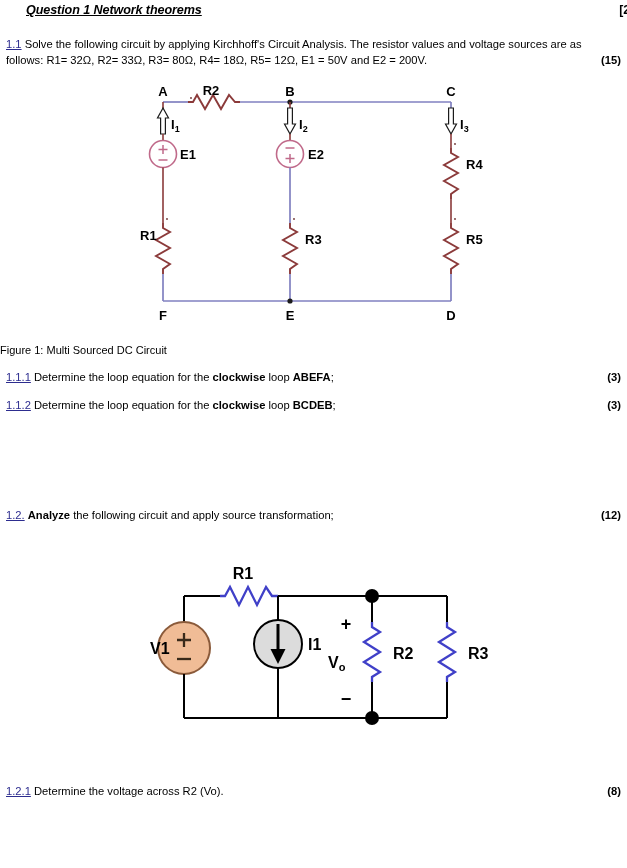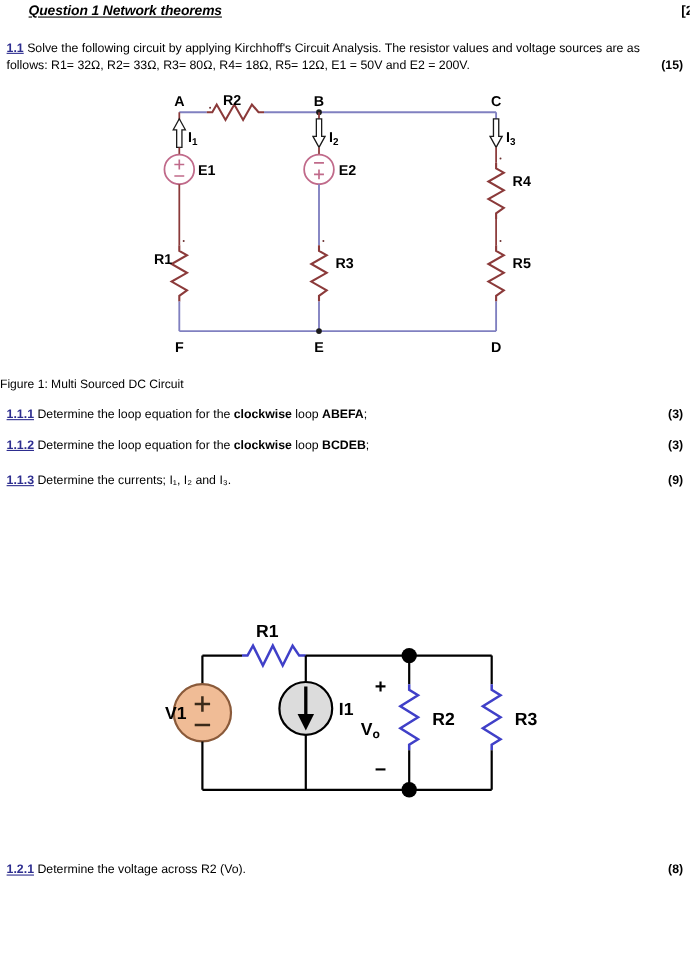--- a/index.html
+++ b/index.html
@@ -49,21 +49,21 @@
   }
   .q-marks-top {
     font-weight: bold;
     font-style: italic;
     font-size: 12.2px;
   }
 
   .num {
     text-decoration: underline;
     color: #2d2d8f;
-    font-weight: bold;
+    font-weight: normal;
   }
   b.lbl { font-weight: bold; text-align: right; }
 
   .caption {
     position: absolute;
     width: 627px;
     text-align: left;
     font-size: 11px;
   }
 
@@ -170,25 +170,25 @@
   <div class="row" style="left:6px; top:371px; width:615px;">
     <div class="body"><span class="num">1.1.1</span><span> Determine the loop equation for the </span><b class="lbl">clockwise</b><span> loop </span><b class="lbl">ABEFA</b><span>;</span></div>
     <div class="marks">(3)</div>
   </div>
 
   <div class="row" style="left:6px; top:399px; width:615px;">
     <div class="body"><span class="num">1.1.2</span><span> Determine the loop equation for the </span><b class="lbl">clockwise</b><span> loop </span><b class="lbl">BCDEB</b><span>;</span></div>
     <div class="marks">(3)</div>
   </div>
 
-  <div class="row" style="left:6px; top:431px; width:615px;">
-    <div class="body"><span class="num">1.1.3</span><span> Determine the currents; I₁, I₂ and I₃.</span></div>
-    <div class="marks">(9)</div>
-  </div>
-
+
+  <div class="row" style="left:6px; top:509px; width:615px;">
+    <div class="body"><span class="num">1.2.</span><span>&nbsp;</span><b class="lbl">Analyze</b><span> the following circuit and apply source transformation;</span></div>
+    <div class="marks">(12)</div>
+  </div>
 
 
   <div class="circuit" style="left:150px; top:562px;">
     <svg width="340" height="180" viewBox="0 0 340 180" xmlns="http://www.w3.org/2000/svg">
 
       <path d="M34,34 L70,34" stroke="#000000" stroke-width="2" fill="none"></path>
 
       <path d="M70,34 L75,34 L80,25 L89,43 L98,25 L107,43 L116,25 L122,34 L128,34" stroke="#4040c8" stroke-width="2.3" fill="none" stroke-linejoin="miter"></path>
       <path d="M128,34 L297,34" stroke="#000000" stroke-width="2" fill="none"></path>
 

